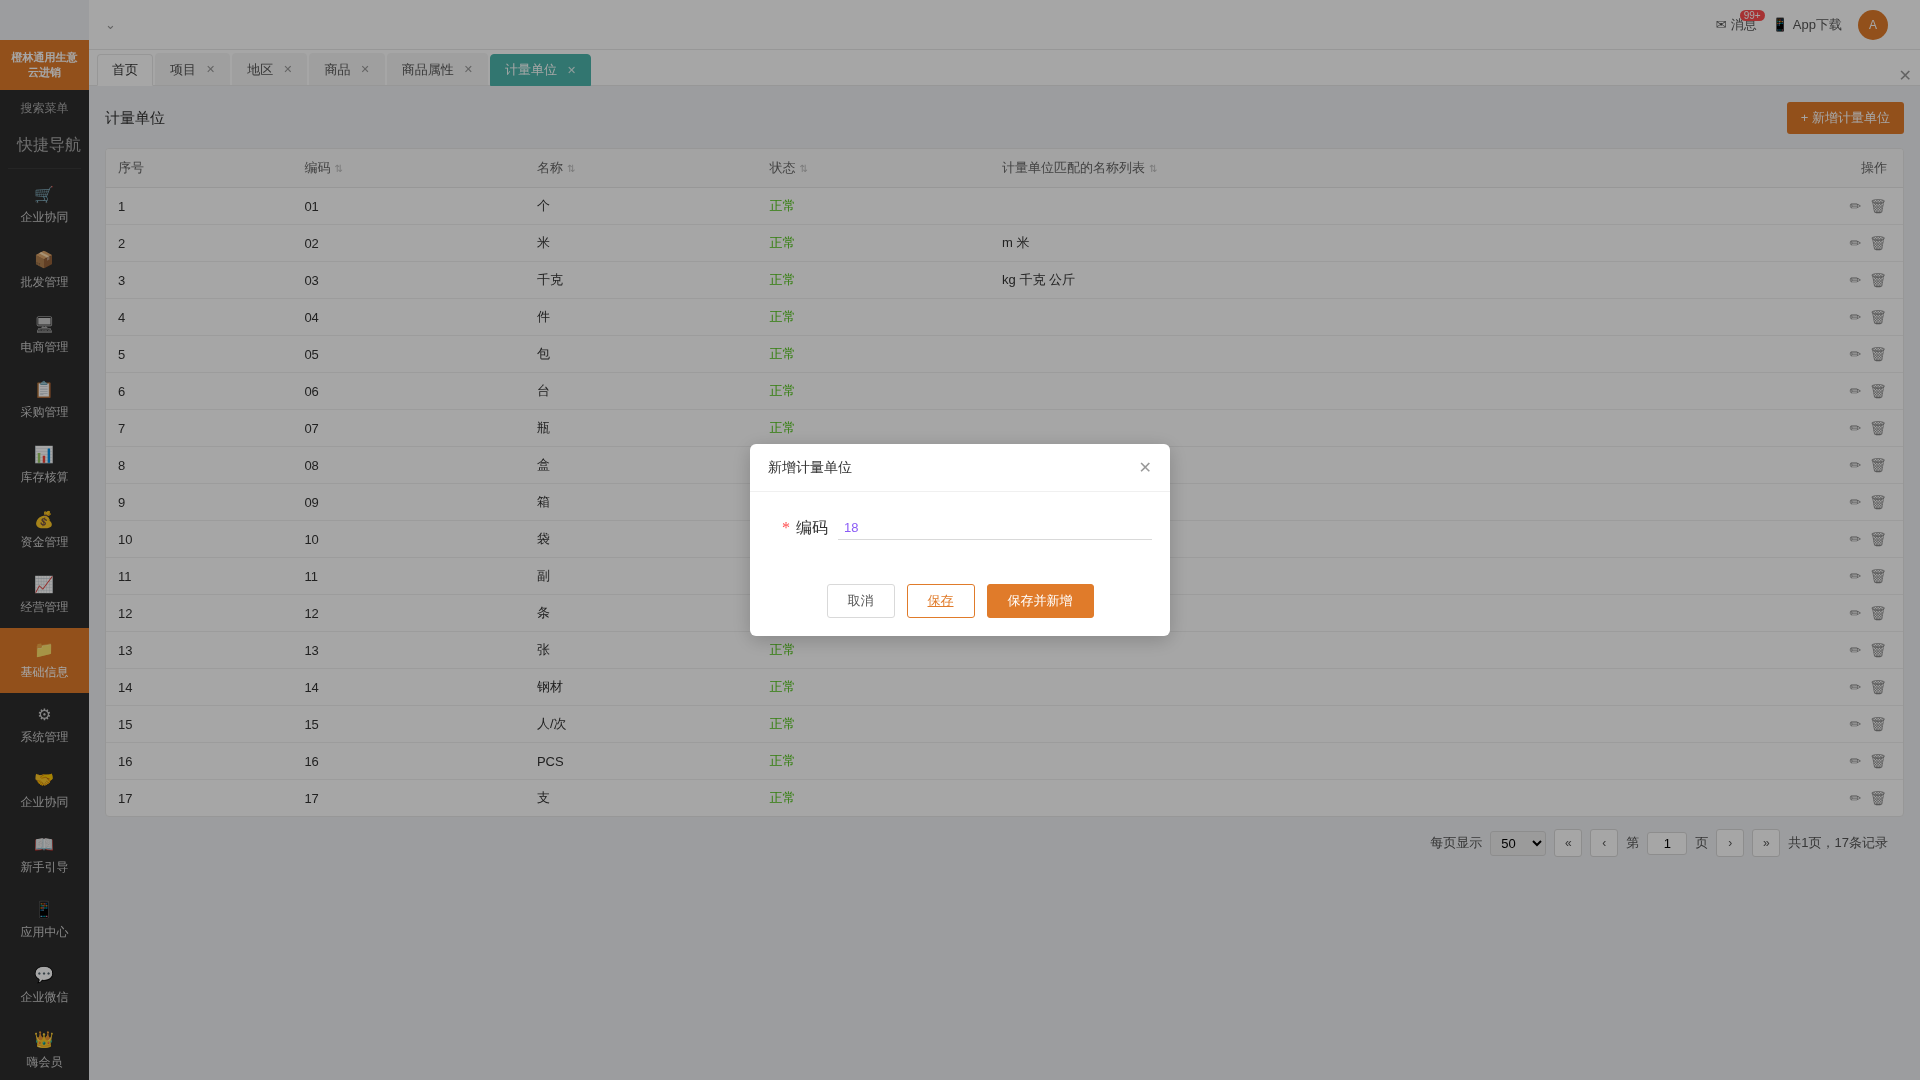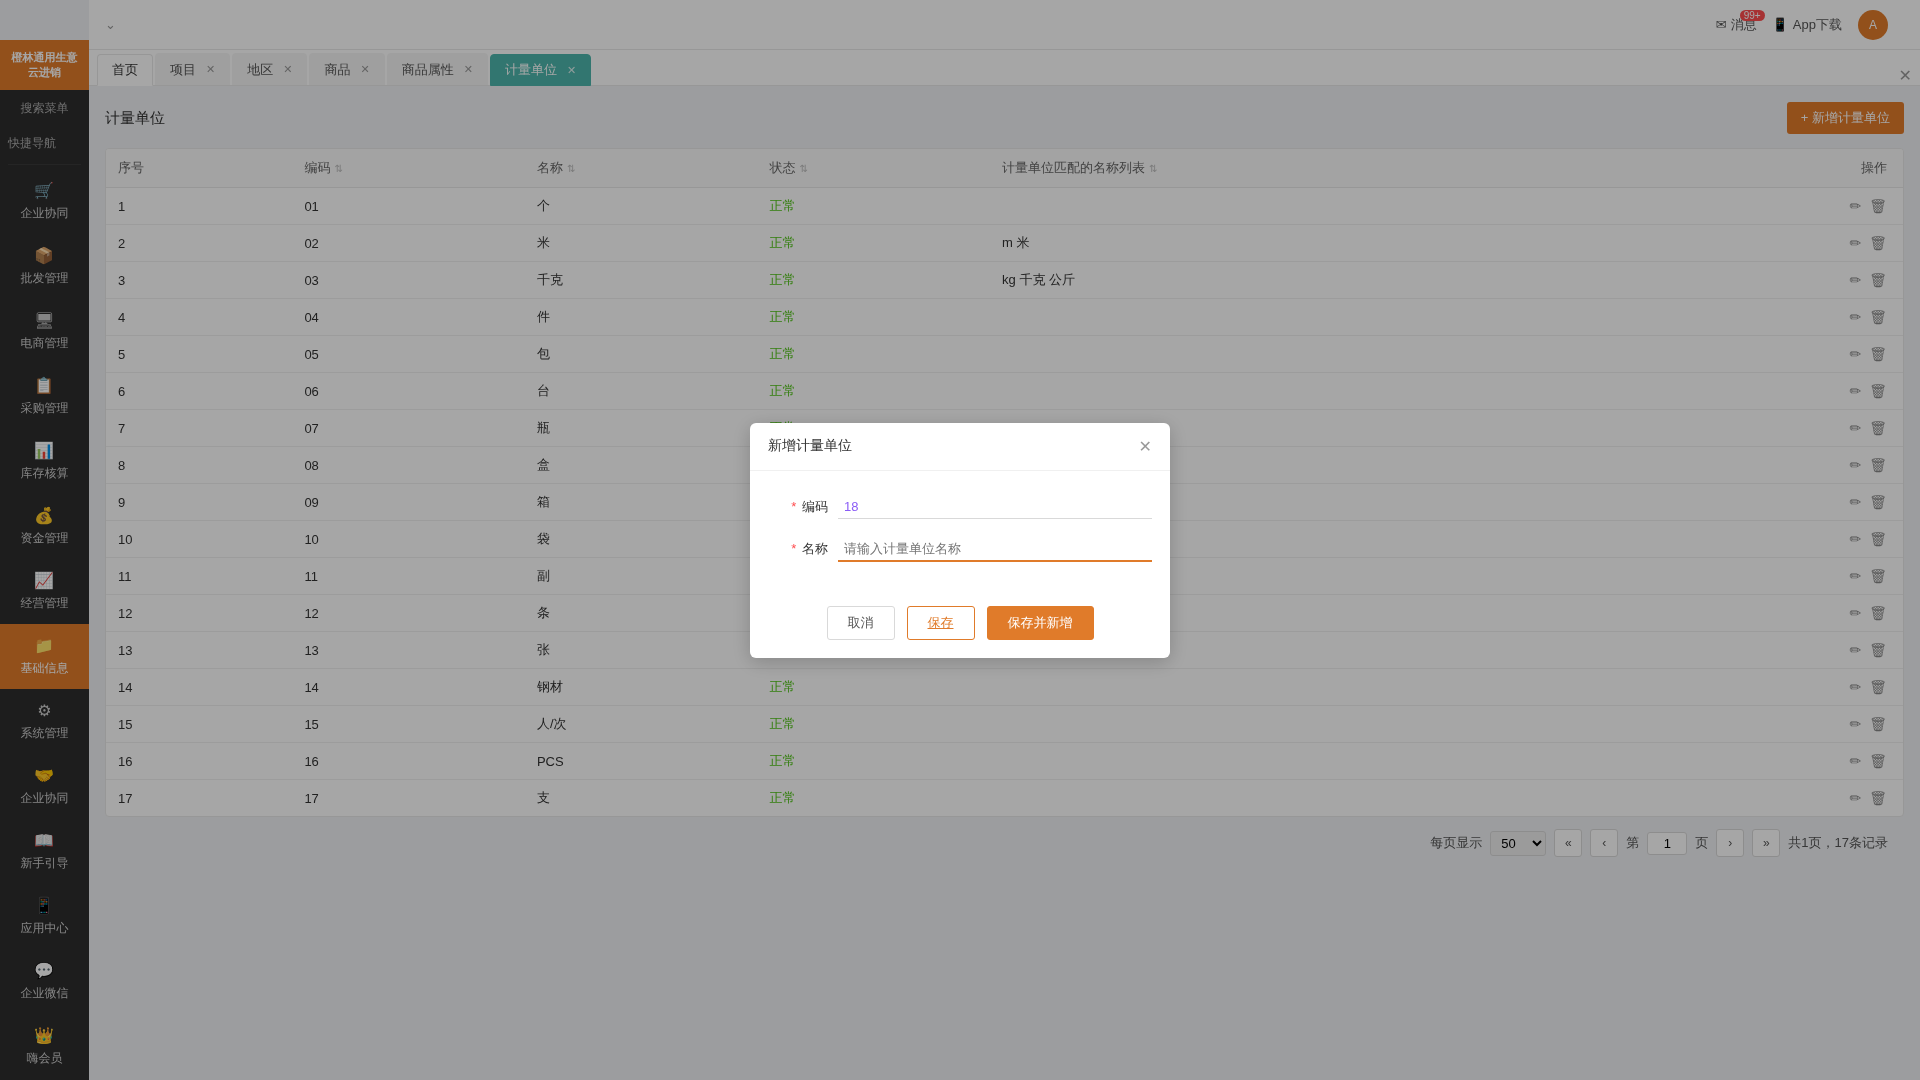--- a/index.html
+++ b/index.html
@@ -3,21 +3,21 @@
   <meta charset="utf-8">
   <style>
     * { box-sizing: border-box; margin: 0; padding: 0; }
     body { font-family: 'Microsoft YaHei', Arial, sans-serif; font-size: 13px; background: #f0f2f5; color: #333; display: flex; height: 1080px; width: 1920px; overflow: hidden; }
 
     
     .sidebar { width: 89px; background: #2d2d2d; display: flex; flex-direction: column; height: 100%; flex-shrink: 0; margin-top: 40px; }
     .sidebar-logo { height: 50px; background: #e07b2a; display: flex; align-items: center; justify-content: center; color: white; font-size: 12px; font-weight: bold; padding: 5px; }
     .sidebar-logo-text { text-align: center; line-height: 1.3; }
     .sidebar-search { padding: 10px 8px; color: #aaa; font-size: 12px; cursor: pointer; text-align: center; }
-    .sidebar-nav { padding: 8px 8px; color: #aaa; font-size: 12px; cursor: pointer; text-align: left; }
+    .sidebar-nav { padding: 8px 8px; color: #aaa; font-size: 16px; cursor: pointer; text-align: right; }
     .sidebar-item { padding: 12px 5px; color: #ccc; font-size: 12px; cursor: pointer; text-align: center; display: flex; flex-direction: column; align-items: center; gap: 3px; }
     .sidebar-item.active { background: #e07b2a; color: white; }
     .sidebar-item .icon { font-size: 16px; margin-bottom: 2px; }
     .sidebar-separator { height: 1px; background: #3a3a3a; margin: 4px 8px; }
 
     
     .main { flex: 1; display: flex; flex-direction: column; height: 100%; overflow: hidden; }
 
     
     .topbar { height: 50px; background: #fff; display: flex; align-items: center; justify-content: space-between; padding: 0 16px; border-bottom: 1px solid #e8e8e8; flex-shrink: 0; }
@@ -63,21 +63,21 @@
     
     .overlay { position: fixed; top: 0; left: 0; right: 0; bottom: 0; background: rgba(0,0,0,0.35); z-index: 100; display: flex; align-items: center; justify-content: center; }
 
     
     .modal { background: white; border-radius: 6px; width: 420px; box-shadow: 0 4px 20px rgba(0,0,0,0.2); z-index: 101; }
     .modal-header { padding: 14px 18px; border-bottom: 1px solid #f0f0f0; display: flex; align-items: center; justify-content: space-between; }
     .modal-title { font-size: 14px; font-weight: 500; color: #333; }
     .modal-close { cursor: pointer; color: #999; font-size: 16px; }
     .modal-body { padding: 24px 18px 16px; }
     .form-row { display: flex; align-items: center; margin-bottom: 18px; gap: 10px; }
-    .form-label { width: 60px; text-align: right; color: #333; font-size: 13px; flex-shrink: 0; }
+    .form-label { width: 60px; text-align: right; color: #333; font-size: 16px; flex-shrink: 0; font-family: Liberation Serif, serif; }
     .form-label .required { color: #ff4d4f; margin-right: 2px; }
     .form-input { flex: 1; border: none; border-bottom: 1px solid #d9d9d9; padding: 4px 6px; font-size: 13px; outline: none; color: #8b5cf6; }
     .form-input.active-border { border-bottom: 2px solid #e07b2a; }
     .modal-footer { padding: 10px 18px 18px; display: flex; justify-content: center; gap: 12px; }
     .btn-cancel { border: 1px solid #d9d9d9; background: white; color: #555; padding: 7px 20px; border-radius: 3px; font-size: 13px; cursor: pointer; }
     .btn-save { border: 1px solid #e07b2a; background: white; color: #e07b2a; padding: 7px 20px; border-radius: 3px; font-size: 13px; cursor: pointer; text-decoration: underline; }
     .btn-save-new { background: #e07b2a; color: white; border: 1px solid #e07b2a; padding: 7px 20px; border-radius: 3px; font-size: 13px; cursor: pointer; }
 
     .sort-icon { font-size: 10px; color: #bbb; margin-left: 2px; }
     .col-header { display: flex; align-items: center; gap: 2px; }
@@ -480,27 +480,20 @@
       <span class="modal-close">✕</span>
     </div>
     <div class="modal-body">
       <div class="form-row">
         <div class="form-label">
           <span class="required">*</span>
           <span>编码</span>
         </div>
         <input class="form-input" type="text" value="18" style="border-bottom: 1px solid rgb(217, 217, 217);">
       </div>
-      <div class="form-row">
-        <div class="form-label">
-          <span class="required">*</span>
-          <span>名称</span>
-        </div>
-        <input class="form-input active-border" type="text" placeholder="请输入计量单位名称" style="">
-      </div>
     </div>
     <div class="modal-footer">
       <button class="btn-cancel">取消</button>
       <button class="btn-save">保存</button>
       <button class="btn-save-new">保存并新增</button>
     </div>
   </div>
 </div>
 
 </body></html>

